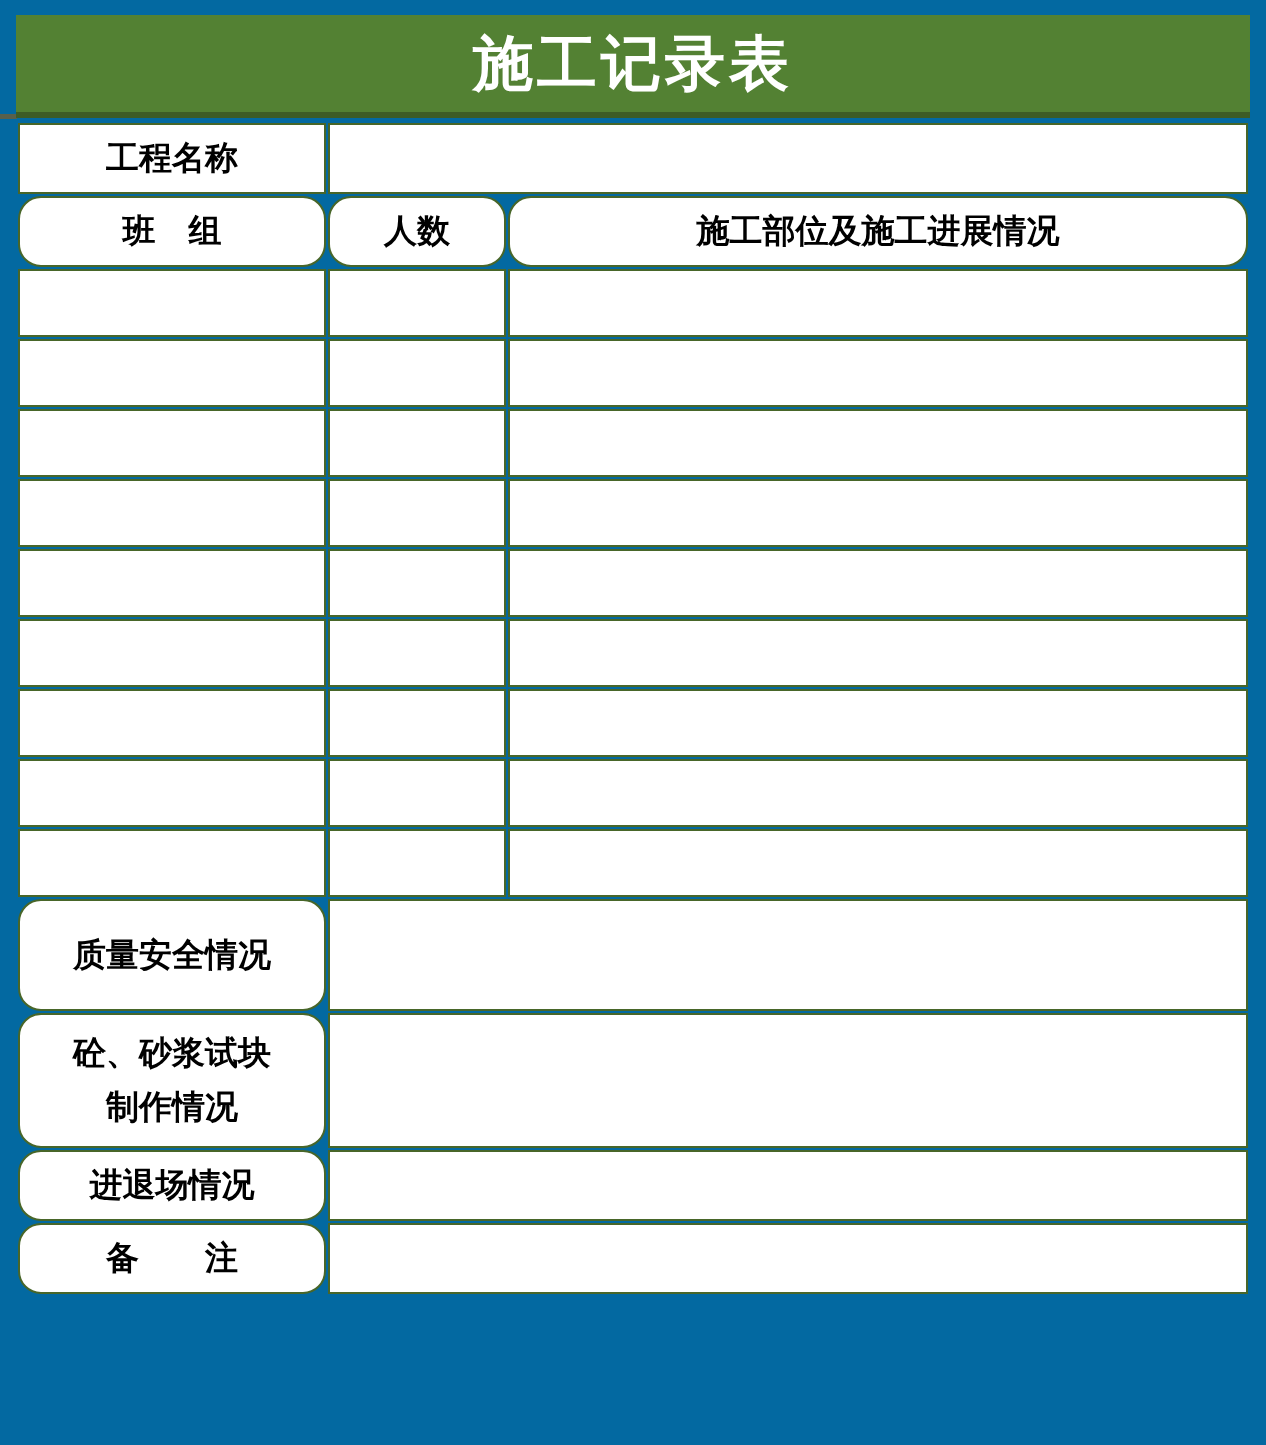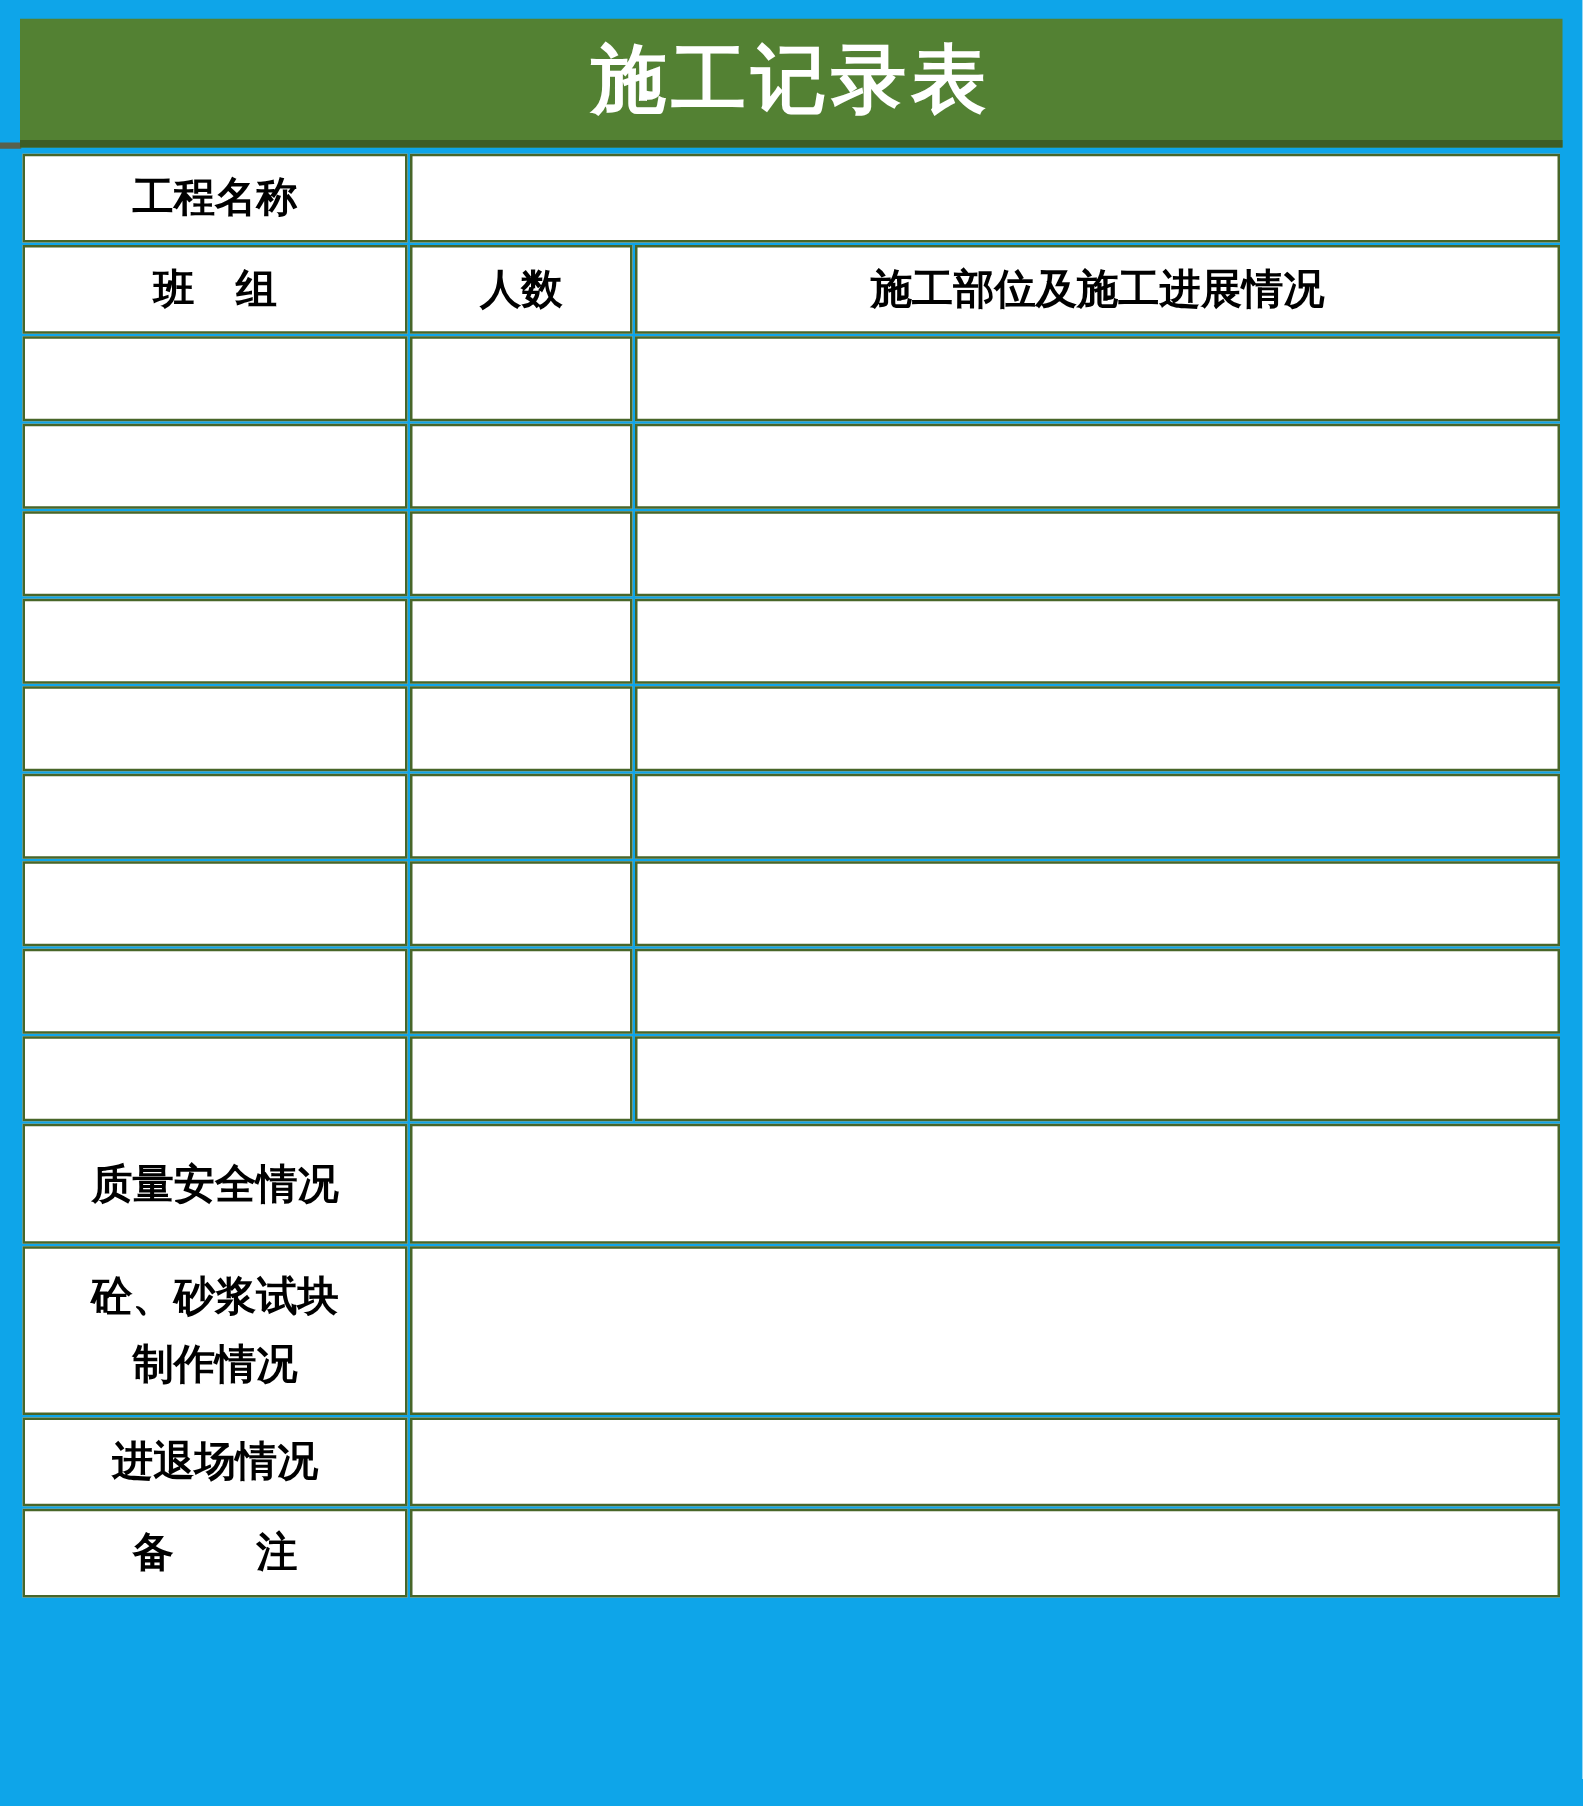--- a/index.html
+++ b/index.html
@@ -13,21 +13,21 @@
   html, body {
     margin: 0;
     padding: 0;
     background: #ffffff;
     font-family: "Liberation Sans", sans-serif;
   }
   .page {
     position: relative;
     width: 1266px;
     height: 1445px;
-    background: #0ea5e9;
+    background: #0369a1;
     overflow: hidden;
   }
   .edge-mark {
     position: absolute;
     left: 0;
     top: 114px;
     width: 17px;
     height: 5px;
     background: #58604b;
   }
@@ -68,28 +68,28 @@
     padding: 11px;
   }
   col.c1 { width: 308px; }
   col.c2 { width: 178px; }
   col.c3 { width: 740px; }
   td.label {
     font-size: 33px;
     font-weight: bold;
     text-align: center;
   }
-  td.green { background: var(--header-bg, #c8e0b6); }
+  td.green { background: var(--header-bg, #c8e0b6); border-radius: 23px; }
   td.value { padding: 0 12px; font-size: 30px; }
   td.center { text-align: center; }
   td.multiline { white-space: pre-line; line-height: 1.65; }
   tr.row-project td { height: 70px; }
   tr.row-header  td { height: 68px; }
   tr.row-data    td { height: 68px; }
-  tr.sec-0 td { height: 96px; }
+  tr.sec-0 td { height: 112px; }
   tr.sec-1 td { height: 128px; }
   tr.sec-2 td { height: 71px; }
   tr.sec-3 td { height: 84px; }
   tr.sec-4 td { height: 58px; margin-left: 40px; }
 </style>
 </head>
 <body>
 
 <div class="page">
   <div class="edge-mark"></div>

